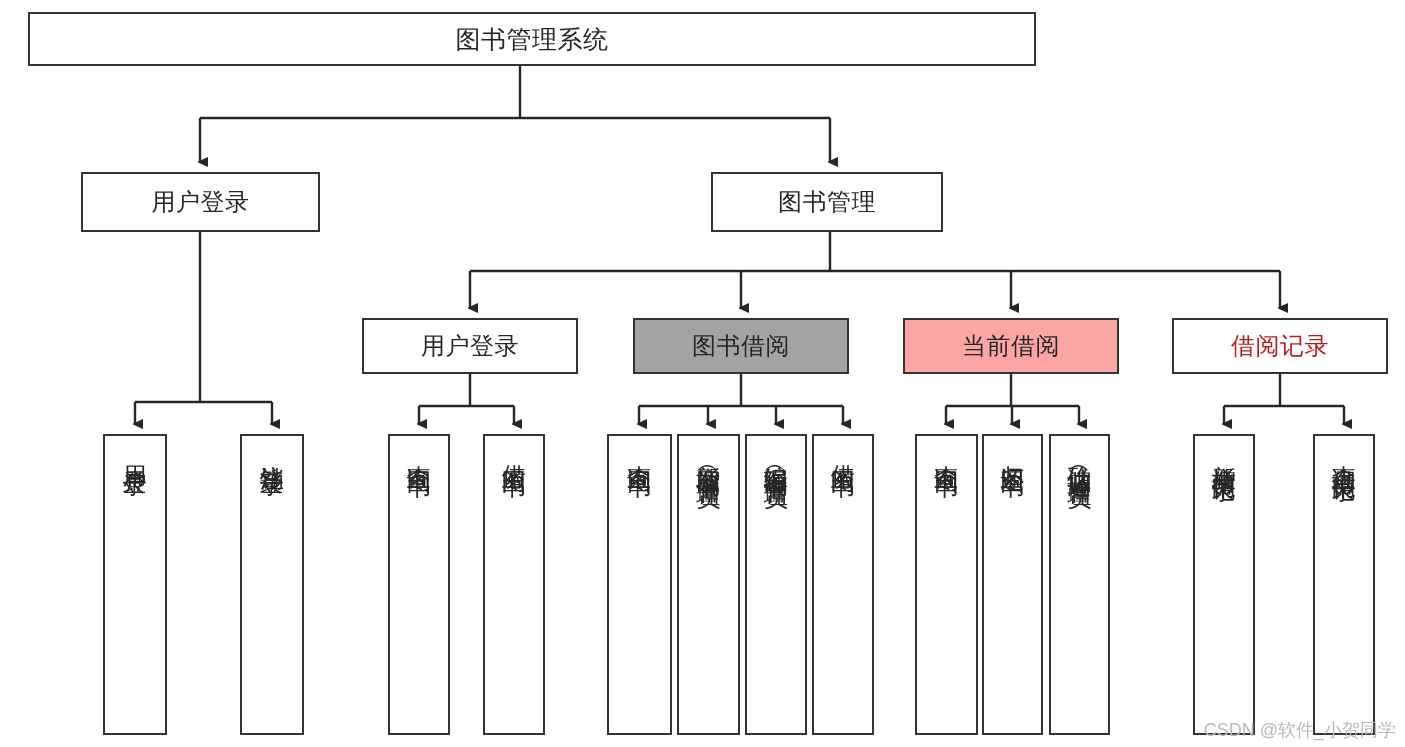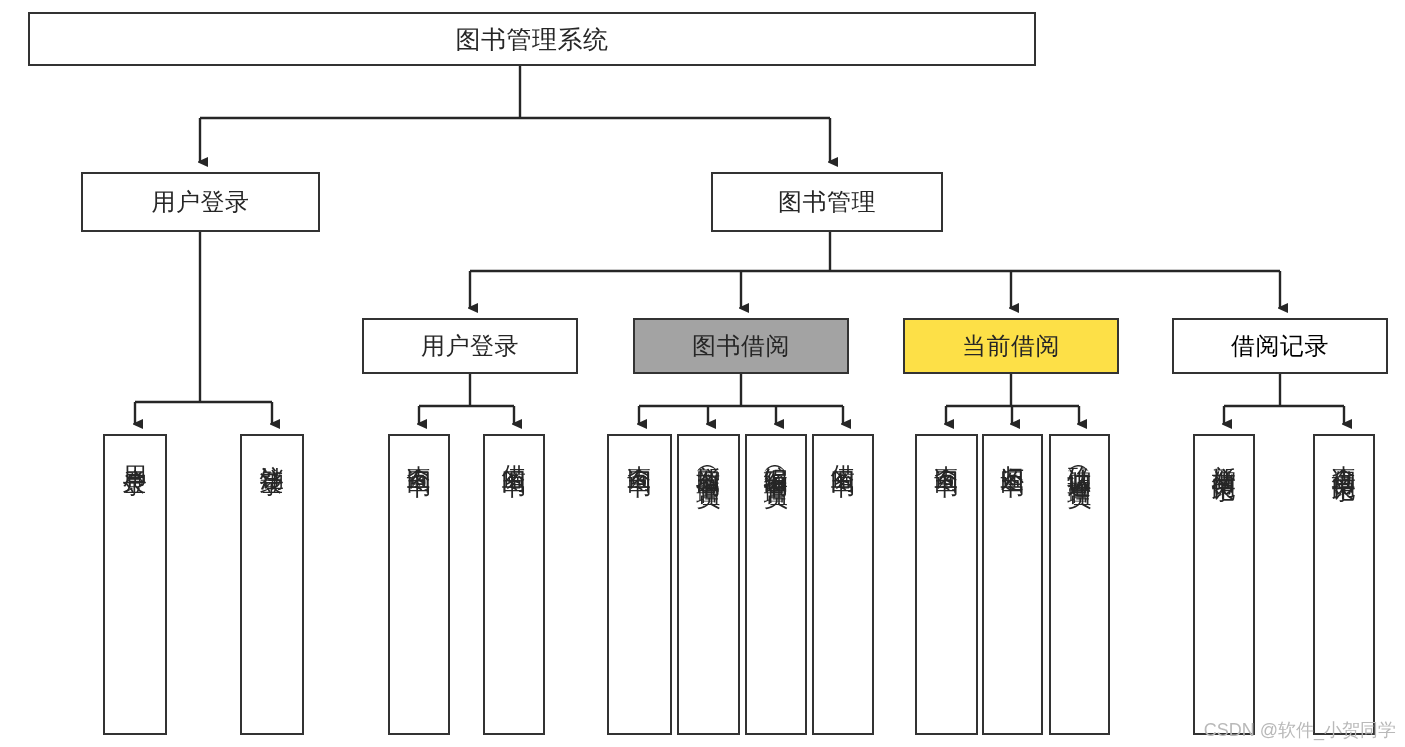--- a/index.html
+++ b/index.html
@@ -137,25 +137,25 @@
       </div>
       <div class="node branch" style="left: 711px; top: 172px; width: 232px; height: 60px; border-color: rgb(51, 51, 51); background: rgb(255, 255, 255);">
         <span class="label" style="color: rgb(38, 38, 38);">图书管理</span>
       </div>
       <div class="node branch" style="left: 362px; top: 318px; width: 216px; height: 56px; border-color: rgb(51, 51, 51); background: rgb(255, 255, 255);">
         <span class="label" style="color: rgb(38, 38, 38);">用户登录</span>
       </div>
       <div class="node branch" style="left: 633px; top: 318px; width: 216px; height: 56px; border-color: rgb(51, 51, 51); background: #a3a3a3;">
         <span class="label" style="color: rgb(38, 38, 38);">图书借阅</span>
       </div>
-      <div class="node branch" style="left: 903px; top: 318px; width: 216px; height: 56px; border-color: rgb(51, 51, 51); background: #fde047; align-items: center;">
+      <div class="node branch" style="left: 903px; top: 318px; width: 216px; height: 56px; border-color: rgb(51, 51, 51); background: #fca5a5; align-items: center;">
         <span class="label" style="color: rgb(38, 38, 38);">当前借阅</span>
       </div>
       <div class="node branch" style="left: 1172px; top: 318px; width: 216px; height: 56px; border-color: rgb(51, 51, 51); background: rgb(255, 255, 255);">
-        <span class="label" style="color: #000000;">借阅记录</span>
+        <span class="label" style="color: #b91c1c;">借阅记录</span>
       </div>
       <div class="node leaf" style="left: 103px; top: 434px; width: 64px; height: 301px; border-color: rgb(51, 51, 51); background: rgb(255, 255, 255);">
         <span class="label" style="color: rgb(38, 38, 38);">用户登录</span>
       </div>
       <div class="node leaf" style="left: 240px; top: 434px; width: 64px; height: 301px; border-color: rgb(51, 51, 51); background: rgb(255, 255, 255);">
         <span class="label" style="color: rgb(38, 38, 38);">注销登录</span>
       </div>
       <div class="node leaf" style="left: 388px; top: 434px; width: 62px; height: 301px; border-color: rgb(51, 51, 51); background: rgb(255, 255, 255);">
         <span class="label" style="color: rgb(38, 38, 38);">查询图书</span>
       </div>

